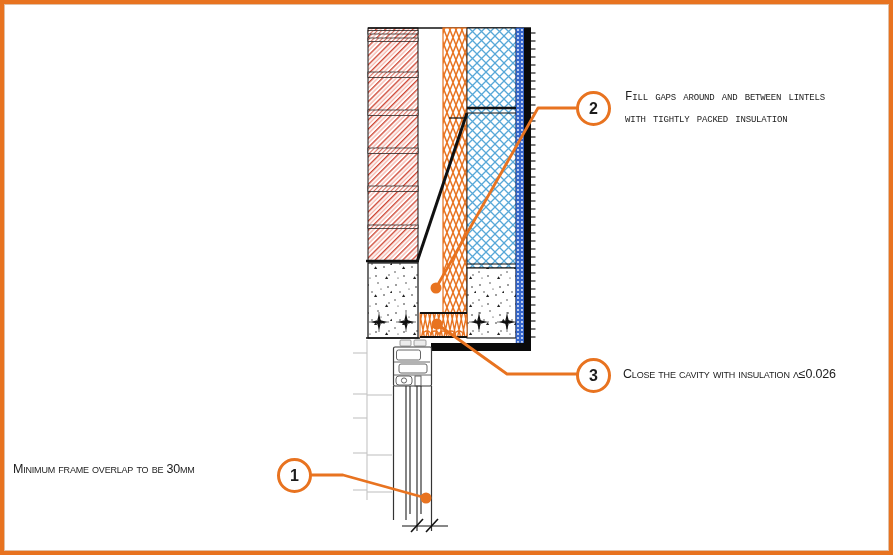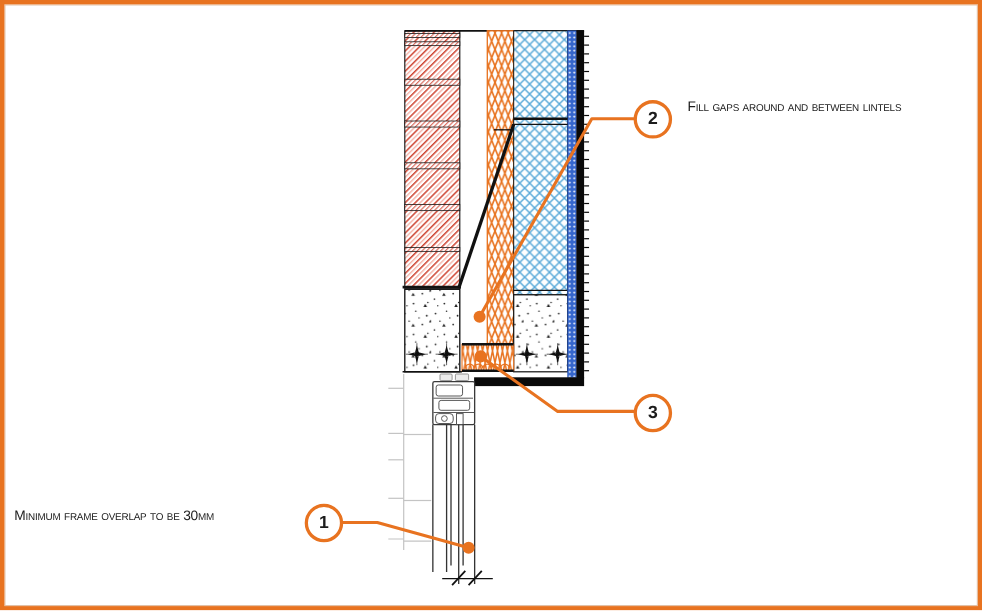--- a/index.html
+++ b/index.html
@@ -7,21 +7,21 @@
          font-family:"Liberation Sans", sans-serif;}
   .border-overlay{position:absolute;inset:0;border:4px solid #e87320;
          box-shadow:inset 0 0 0 1px rgba(170,75,0,.35), 0 0 0 1px rgba(170,75,0,.35);
          pointer-events:none;z-index:30;}
   svg.drawing{position:absolute;left:0;top:0;z-index:5;}
   .callout-circle{position:absolute;width:29px;height:29px;border:3px solid #e87320;
          border-radius:50%;background:#fff;color:#1c1c1c;font-weight:bold;font-size:16px;
          display:flex;align-items:center;justify-content:center;z-index:20;}
   .callout-text{position:absolute;color:#1c1c1c;font-variant:small-caps;
          font-size:12.5px;letter-spacing:-0.2px;line-height:22px;white-space:nowrap;z-index:20;}
-  .callout-text .ln{display:block;}
+  .callout-text .ln{display:block;font-family:Liberation Mono, monospace;}
 </style>
 </head>
 <body>
 
 <div class="stage">
 
   <svg class="drawing" width="893" height="555" viewBox="0 0 893 555">
     <defs>
       <pattern id="brickHatch" width="6.5" height="6.5" patternUnits="userSpaceOnUse" patternTransform="rotate(45)">
         <rect width="6.5" height="6.5" fill="#ffffff"></rect>
@@ -245,17 +245,19 @@
     <span>2</span>
   </div>
   <div class="callout-circle" style="left:576px;top:358px;">
     <span>3</span>
   </div>
 
   <div class="callout-text" style="left:13px;top:458px;">Minimum frame overlap to be 30mm</div>
 
   <div class="callout-text" style="left:625px;top:86px;">
     <span class="ln">Fill gaps around and between lintels</span>
-  </div>
-
+    <span class="ln">with tightly packed insulation</span>
+  </div>
+
+  <div class="callout-text" style="left:623px;top:363px;">Close the cavity with insulation λ≤0.026</div>
 
   <div class="border-overlay"></div>
 </div>
 
 </body></html>

